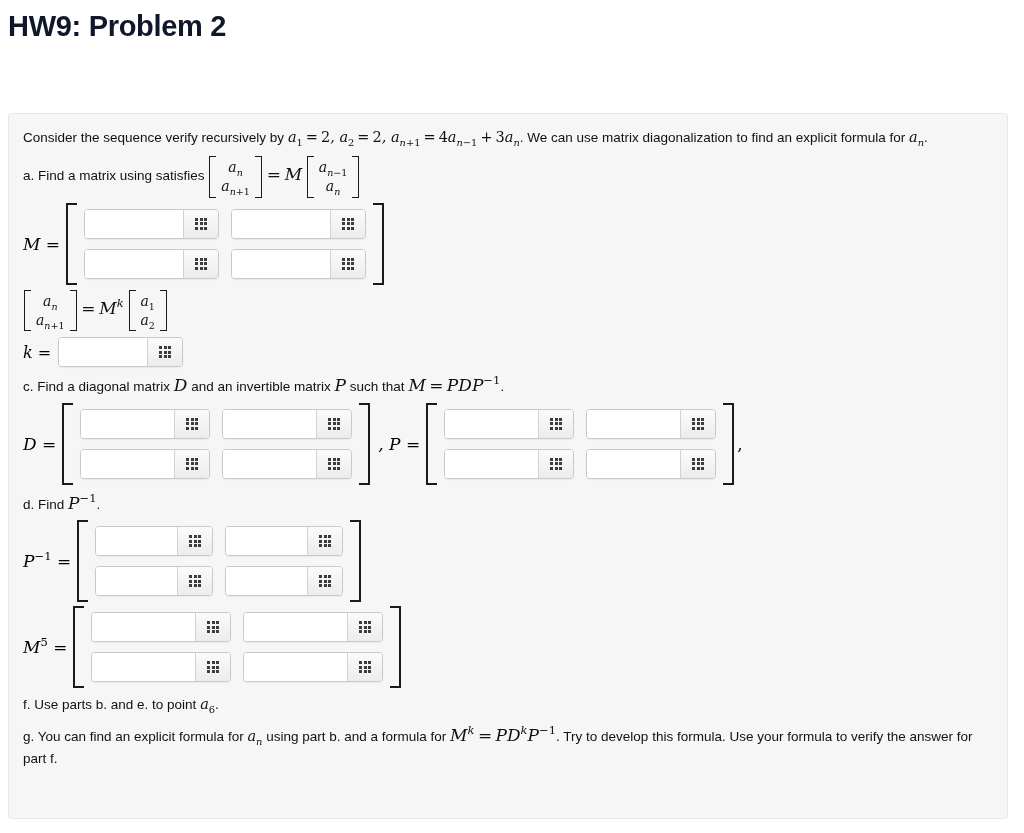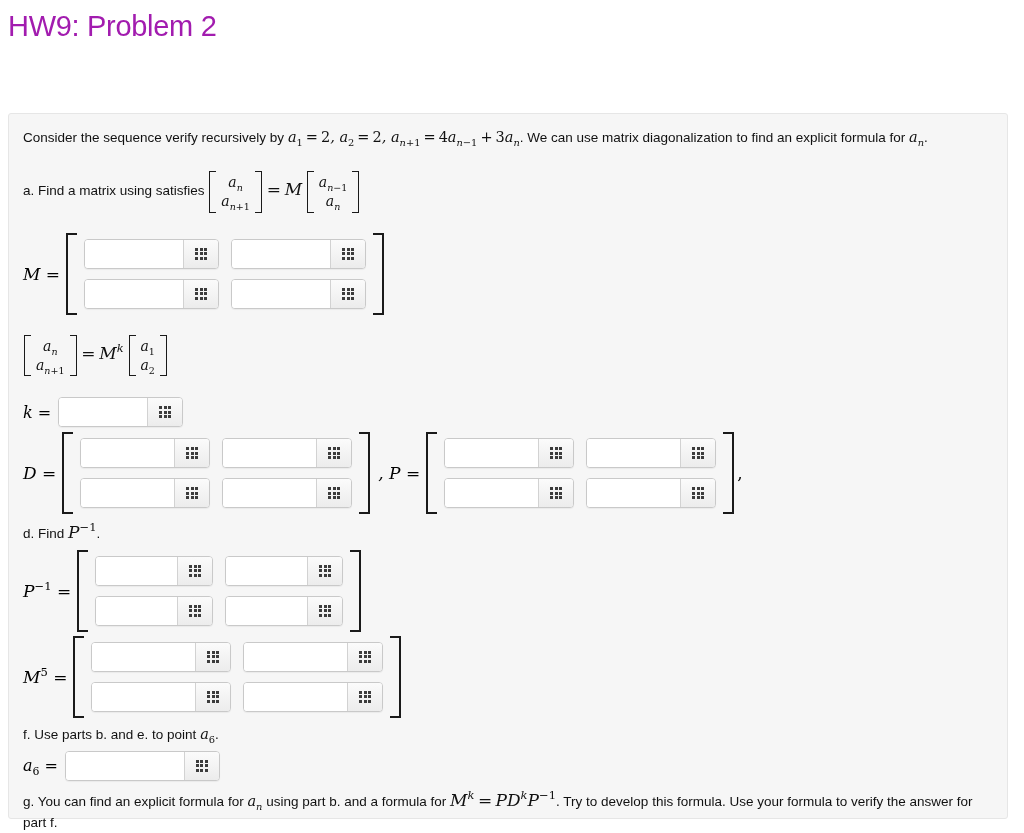--- a/index.html
+++ b/index.html
@@ -14,25 +14,25 @@
     color: #000000;
     overflow: hidden;
   }
 
   
   #page-header {
     padding: 10px 0 0 8px;
   }
   #problem-title {
     font-size: 29px;
-    font-weight: normal;
+    font-weight: bold;
     letter-spacing: -0.3px;
     margin: 0;
     line-height: 1.15;
-    color: #a21caf;
+    color: #0f172a;
   }
   #point-value {
     font-size: 12.5px;
     font-weight: bold;
     margin: 7px 0 0 0;
     color: #000;
   }
 
   
   #problem-panel {
@@ -80,21 +80,21 @@
     font-family: "DejaVu Serif", "Liberation Serif", serif;
     font-size: 17px;
     font-style: italic;
   }
 
   
   .colvec {
     display: inline-flex;
     align-items: center;
     vertical-align: middle;
-    margin: 16px 1px;
+    margin: 1px 1px;
   }
   .colvec .brk {
     display: inline-block;
     width: 6px;
     align-self: stretch;
     border-top: 1.6px solid #1a1a1a;
     border-bottom: 1.6px solid #1a1a1a;
   }
   .colvec .brk.l { border-left: 1.6px solid #1a1a1a; }
   .colvec .brk.r { border-right: 1.6px solid #1a1a1a; }
@@ -359,20 +359,28 @@
             <i></i>
             <i></i>
             <i></i>
             <i></i>
             <i></i>
           </span>
         </span>
     </span>
   </div>
 
+  <div class="part-label">
+    <span>c. Find a diagonal matrix</span>
+    <span class="bigmath">D</span>
+    <span>and an invertible matrix</span>
+    <span class="bigmath">P</span>
+    <span>such that</span>
+    <span class="bigmath">M <span style="font-style:normal">=</span> PDP<sup class="m mn">−1</sup></span>.
+  </div>
 
   <div class="matrix-row">
     <span class="mat-lead">D&nbsp;=</span>
     <span class="matrix">
       <span class="mbrk l"></span>
       <span class="mgrid">
         <span class="mline">
           <span class="answer-field" style="width:130px;">
             <input class="txt" type="text" placeholder="" style="">
             <span class="kbd-btn">
@@ -679,39 +687,20 @@
         </span>
       </span>
       <span class="mbrk r"></span>
     </span>
   </div>
 
   <div class="part-label">
     <span>f. Use parts b. and e. to point</span>
     <span class="math"><span class="mi">a</span><sub class="m mn">6</sub></span>.
   </div>
-  <div class="scalar-row">
-    <span class="slabel"><span class="mi">a</span><sub class="m mn">6</sub>&nbsp;=</span>
-    <span class="answer-field" style="width:155px;">
-      <input class="txt" type="text" placeholder="" style="">
-      <span class="kbd-btn">
-          <span class="grid-glyph">
-            <i></i>
-            <i></i>
-            <i></i>
-            <i></i>
-            <i></i>
-            <i></i>
-            <i></i>
-            <i></i>
-            <i></i>
-          </span>
-        </span>
-    </span>
-  </div>
 
   <div class="prose" style="margin-top:6px;">
     <span>g. You can find an explicit formula for</span>
     <span class="math"><span class="mi">a</span><sub class="m">n</sub></span>
     <span>using part b. and a formula for</span>
     <span class="bigmath">M<sup class="m">k</sup> <span style="font-style:normal">=</span> PD<sup class="m">k</sup>P<sup class="m mn">−1</sup></span><span>. Try to develop this formula. Use your formula to verify the answer for part f.</span>
   </div>
 
 </div>
 

